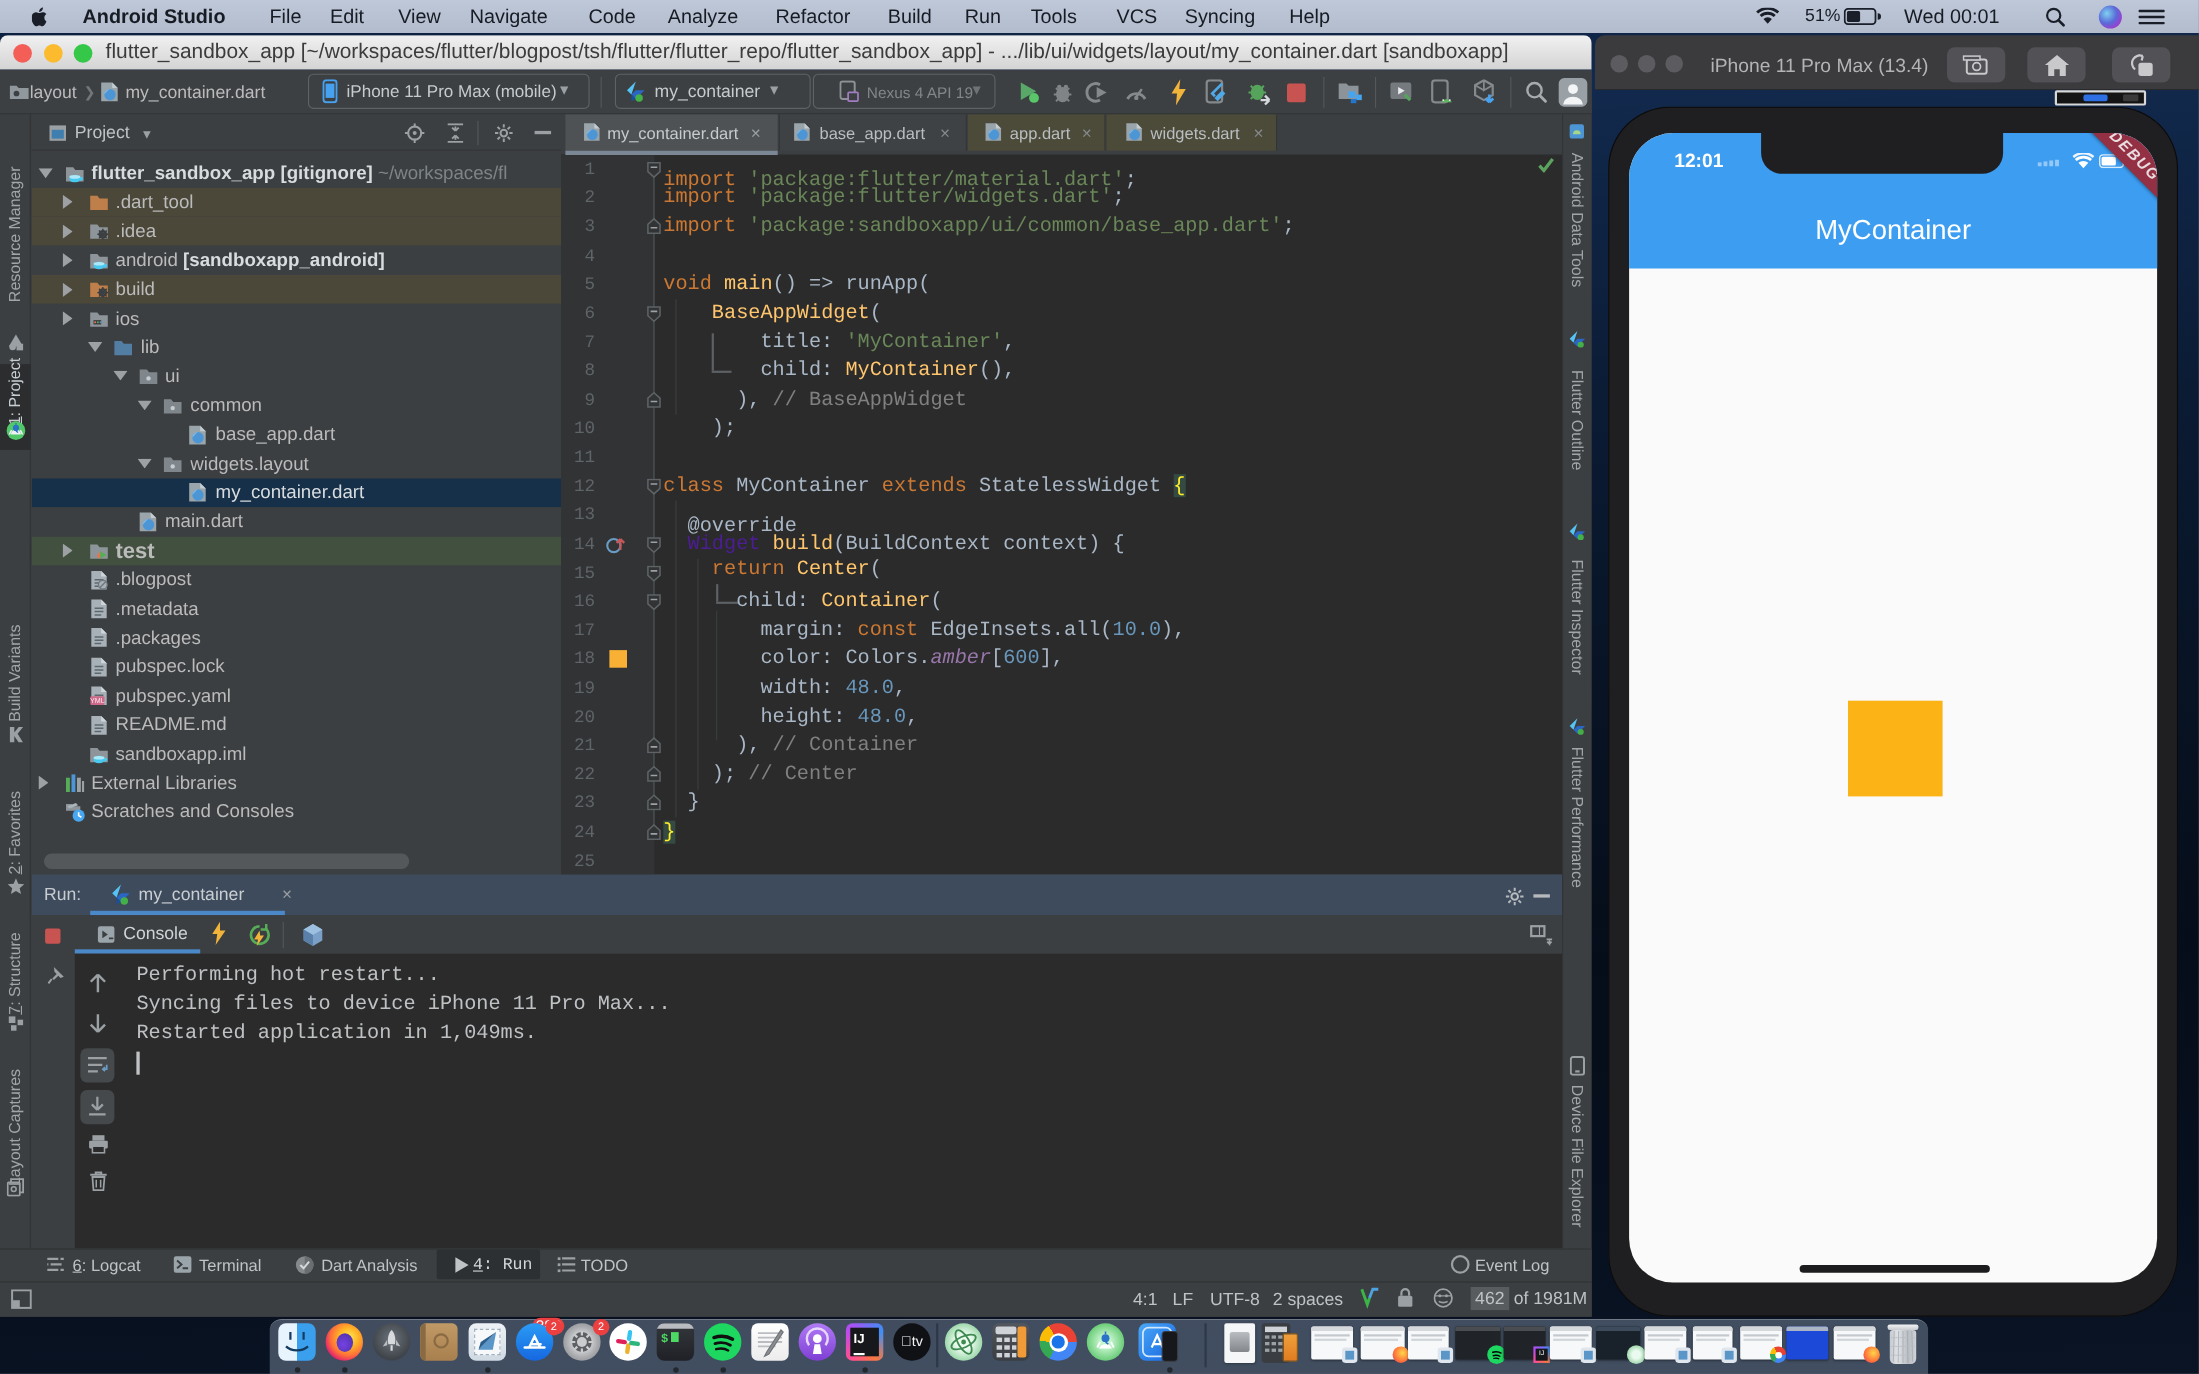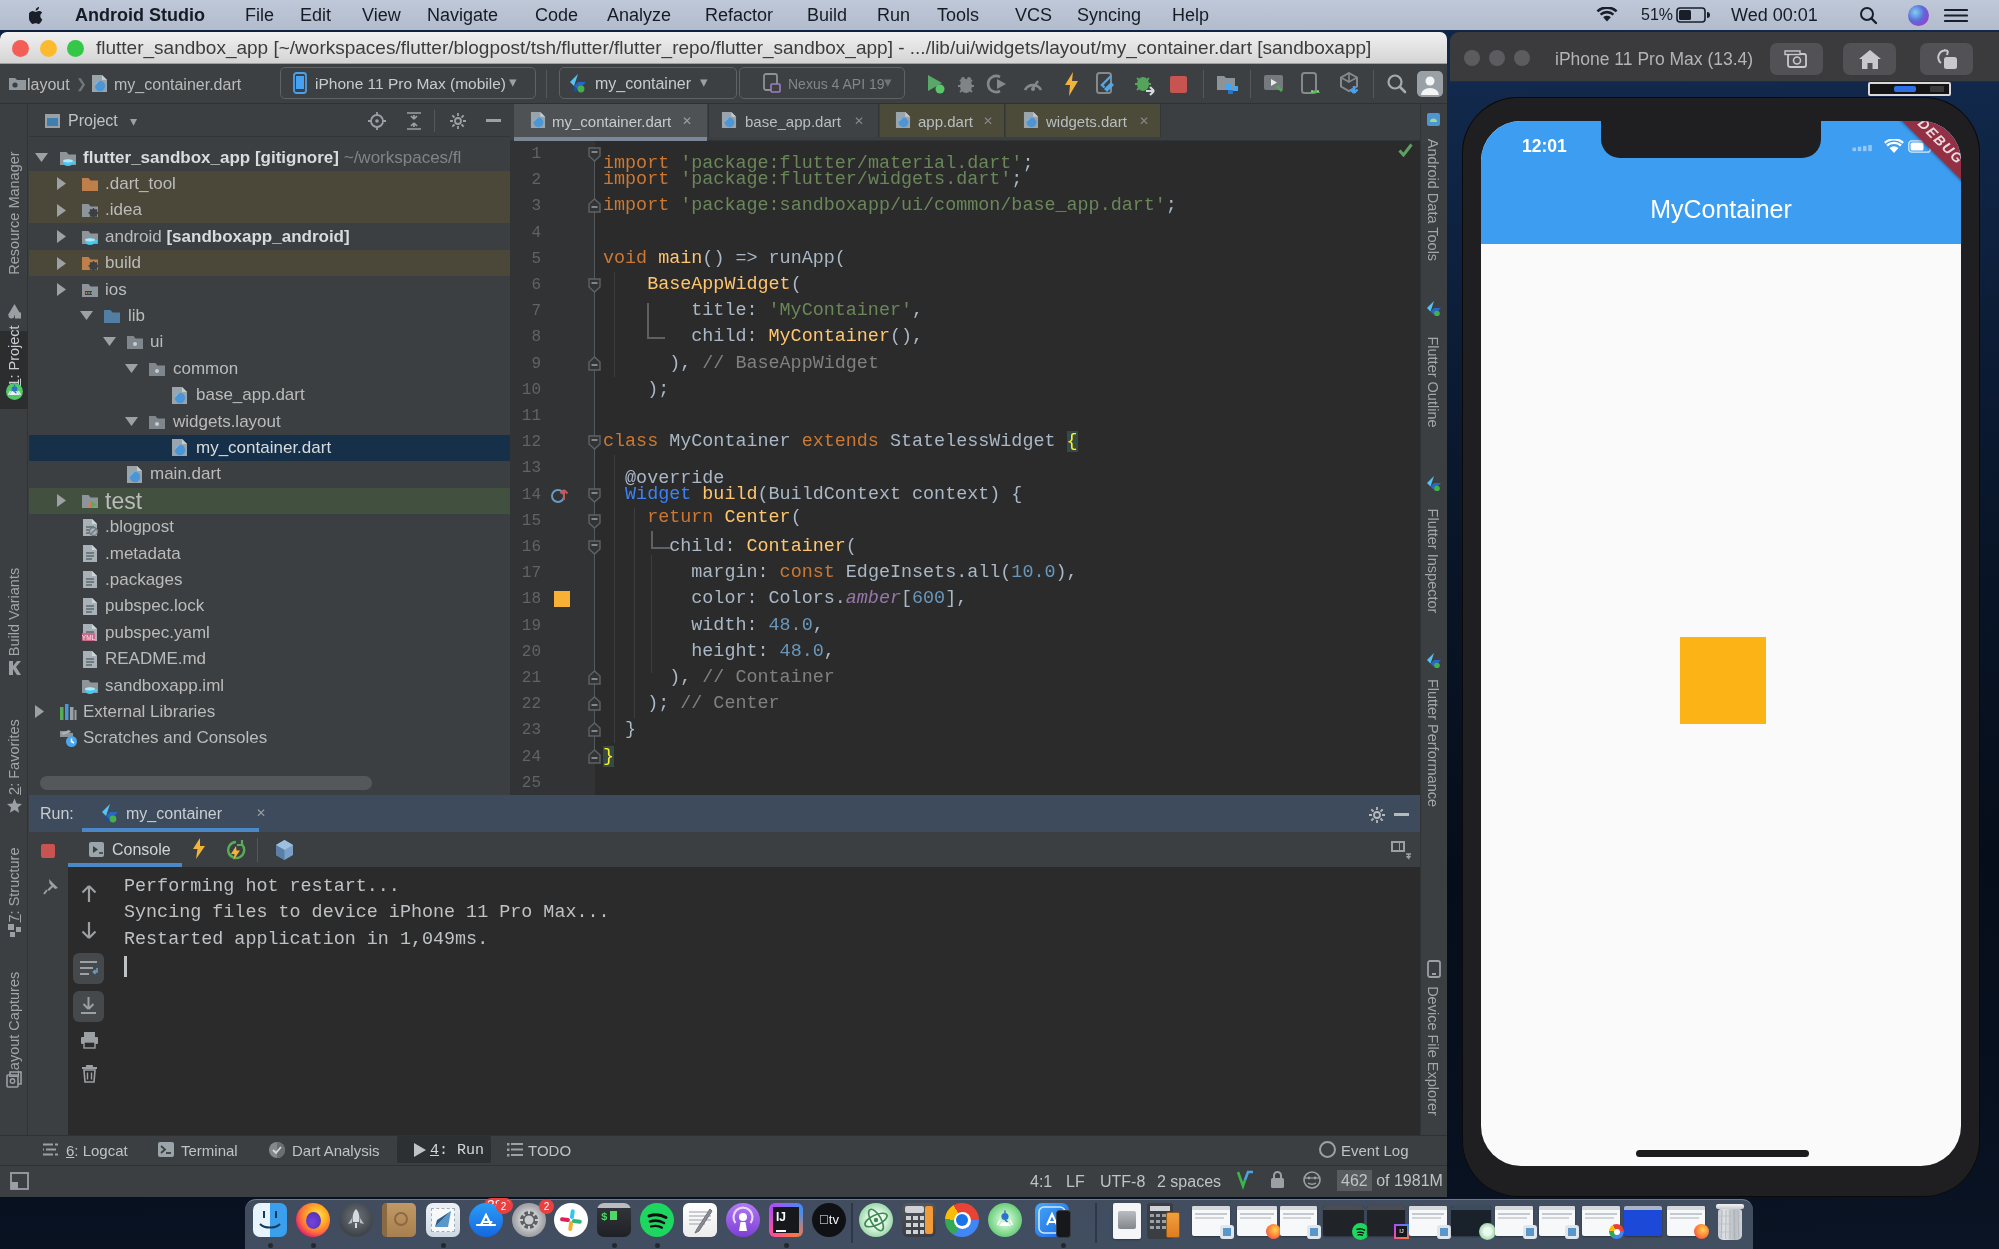--- a/index.html
+++ b/index.html
@@ -334,21 +334,21 @@
   </svg>
 <div class="abs" style="left:150px;top:463.29999999999995px;height:22px;line-height:22px;font-size:17px;color:#bbbbbb;font-weight:normal;font-family:'Liberation Sans',sans-serif;white-space:pre;width:358px;overflow:hidden;">main.dart</div>
 <svg class="abs" style="left:57px;top:494.2px" width="9" height="13" viewBox="0 0 9 13">
     <path d="M0 0 l9 6.5 -9 6.5z" fill="#9da1a4"></path>
   </svg>
 <svg class="abs" style="left:81px;top:491.7px" width="18" height="17" viewBox="0 0 18 17">
     <path d="M1 3 h6.5 l2 2.5 H17 v10.5 H1z" fill="#8d959b"></path>
     <path d="M10 9 l6 3.5 -6 3.5z" fill="#57ad57"></path>
     <path d="M10 9 v7 l-3 -2z" fill="#e8734d"></path>
   </svg>
-<div class="abs" style="left:105px;top:489.7px;height:22px;line-height:22px;font-size:23px;color:#bbbbbb;font-weight:normal;font-family:'Liberation Sans',sans-serif;white-space:pre;width:403px;overflow:hidden;">test</div>
+<div class="abs" style="left:105px;top:489.7px;height:22px;line-height:22px;font-size:20px;color:#bbbbbb;font-weight:bold;font-family:'Liberation Sans',sans-serif;white-space:pre;width:403px;overflow:hidden;">test</div>
 <svg class="abs" style="left:82px;top:517.6px" width="16" height="19" viewBox="0 0 16 19">
     <path d="M1 1 h9 l5 5 v12 h-14z" fill="#a7b1b7"></path>
     <path d="M10 1 l5 5 h-5z" fill="#cdd6da"></path>
     <path d="M4 9 h8 M4 12 h8 M4 15 h6" stroke="#5d686e" stroke-width="1.4"></path>
     <circle cx="11.5" cy="13.5" r="4" fill="#a7b1b7" stroke="#6f797f" stroke-width="1.3"></circle>
     <path d="M8.7 16.3 l5.6-5.6" stroke="#6f797f" stroke-width="1.3"></path>
   </svg>
 <div class="abs" style="left:105px;top:516.0999999999999px;height:22px;line-height:22px;font-size:17px;color:#bbbbbb;font-weight:normal;font-family:'Liberation Sans',sans-serif;white-space:pre;width:403px;overflow:hidden;">.blogpost</div>
 <svg class="abs" style="left:82px;top:544.0px" width="16" height="19" viewBox="0 0 16 19">
     <path d="M1 1 h9 l5 5 v12 h-14z" fill="#a7b1b7"></path>
@@ -538,21 +538,21 @@
 <div class="abs mono" style="left:603px;top:167.1px;height:26.2px;line-height:26.2px;font-size:18.4px;white-space:pre;"><span style="color:#cc7832;">import </span><span style="color:#6a8759;">'package:flutter/widgets.dart'</span><span style="color:#a9b7c6;">;</span></div>
 <div class="abs mono" style="left:603px;top:193.3px;height:26.2px;line-height:26.2px;font-size:18.4px;white-space:pre;"><span style="color:#cc7832;">import </span><span style="color:#6a8759;">'package:sandboxapp/ui/common/base_app.dart'</span><span style="color:#a9b7c6;">;</span></div>
 <div class="abs mono" style="left:603px;top:245.7px;height:26.2px;line-height:26.2px;font-size:18.4px;white-space:pre;"><span style="color:#cc7832;">void </span><span style="color:#ffc66d;">main</span><span style="color:#a9b7c6;">() =&gt; runApp(</span></div>
 <div class="abs mono" style="left:603px;top:271.9px;height:26.2px;line-height:26.2px;font-size:18.4px;white-space:pre;"><span style="color:#a9b7c6;">    </span><span style="color:#ffc66d;">BaseAppWidget</span><span style="color:#a9b7c6;">(</span></div>
 <div class="abs mono" style="left:603px;top:298.1px;height:26.2px;line-height:26.2px;font-size:18.4px;white-space:pre;"><span style="color:#a9b7c6;">        title: </span><span style="color:#6a8759;">'MyContainer'</span><span style="color:#a9b7c6;">,</span></div>
 <div class="abs mono" style="left:603px;top:324.3px;height:26.2px;line-height:26.2px;font-size:18.4px;white-space:pre;"><span style="color:#a9b7c6;">        child: </span><span style="color:#ffc66d;">MyContainer</span><span style="color:#a9b7c6;">(),</span></div>
 <div class="abs mono" style="left:603px;top:350.5px;height:26.2px;line-height:26.2px;font-size:18.4px;white-space:pre;"><span style="color:#a9b7c6;">      ),</span><span style="color:#808080;"> // BaseAppWidget</span></div>
 <div class="abs mono" style="left:603px;top:376.7px;height:26.2px;line-height:26.2px;font-size:18.4px;white-space:pre;"><span style="color:#a9b7c6;">    );</span></div>
 <div class="abs mono" style="left:603px;top:429.1px;height:26.2px;line-height:26.2px;font-size:18.4px;white-space:pre;"><span style="color:#cc7832;">class </span><span style="color:#a9b7c6;">MyContainer </span><span style="color:#cc7832;">extends </span><span style="color:#a9b7c6;">StatelessWidget </span><span style="color:#ffef28;background:#344a43;">{</span></div>
 <div class="abs mono" style="left:603px;top:455.3px;height:26.2px;line-height:26.2px;font-size:18.4px;white-space:pre;margin-top:11px;"><span style="color:#a9b7c6;">  @override</span></div>
-<div class="abs mono" style="left:603px;top:481.5px;height:26.2px;line-height:26.2px;font-size:18.4px;white-space:pre;"><span style="color:#3b82f6;">  Widget </span><span style="color:#ffc66d;">build</span><span style="color:#a9b7c6;">(BuildContext context) {</span></div>
+<div class="abs mono" style="left:603px;top:481.5px;height:26.2px;line-height:26.2px;font-size:18.4px;white-space:pre;"><span style="color:#4c1d95;">  Widget </span><span style="color:#ffc66d;">build</span><span style="color:#a9b7c6;">(BuildContext context) {</span></div>
 <div class="abs mono" style="left:603px;top:505px;height:26.2px;line-height:26.2px;font-size:18.4px;white-space:pre;"><span style="color:#a9b7c6;">    </span><span style="color:#cc7832;">return </span><span style="color:#ffc66d;">Center</span><span style="color:#a9b7c6;">(</span></div>
 <div class="abs mono" style="left:603px;top:533.9px;height:26.2px;line-height:26.2px;font-size:18.4px;white-space:pre;"><span style="color:#a9b7c6;">      child: </span><span style="color:#ffc66d;">Container</span><span style="color:#a9b7c6;">(</span></div>
 <div class="abs mono" style="left:603px;top:560.1px;height:26.2px;line-height:26.2px;font-size:18.4px;white-space:pre;"><span style="color:#a9b7c6;">        margin: </span><span style="color:#cc7832;">const </span><span style="color:#a9b7c6;">EdgeInsets.all(</span><span style="color:#6897bb;">10.0</span><span style="color:#a9b7c6;">),</span></div>
 <div class="abs mono" style="left:603px;top:586.3px;height:26.2px;line-height:26.2px;font-size:18.4px;white-space:pre;"><span style="color:#a9b7c6;">        color: Colors.</span><span style="color:#9876aa;font-style:italic">amber</span><span style="color:#a9b7c6;">[</span><span style="color:#6897bb;">600</span><span style="color:#a9b7c6;">],</span></div>
 <div class="abs mono" style="left:603px;top:612.5px;height:26.2px;line-height:26.2px;font-size:18.4px;white-space:pre;"><span style="color:#a9b7c6;">        width: </span><span style="color:#6897bb;">48.0</span><span style="color:#a9b7c6;">,</span></div>
 <div class="abs mono" style="left:603px;top:638.7px;height:26.2px;line-height:26.2px;font-size:18.4px;white-space:pre;"><span style="color:#a9b7c6;">        height: </span><span style="color:#6897bb;">48.0</span><span style="color:#a9b7c6;">,</span></div>
 <div class="abs mono" style="left:603px;top:664.9px;height:26.2px;line-height:26.2px;font-size:18.4px;white-space:pre;"><span style="color:#a9b7c6;">      ),</span><span style="color:#808080;"> // Container</span></div>
 <div class="abs mono" style="left:603px;top:691.1px;height:26.2px;line-height:26.2px;font-size:18.4px;white-space:pre;"><span style="color:#a9b7c6;">    );</span><span style="color:#808080;"> // Center</span></div>
 <div class="abs mono" style="left:603px;top:717.3px;height:26.2px;line-height:26.2px;font-size:18.4px;white-space:pre;"><span style="color:#a9b7c6;">  }</span></div>
 <div class="abs mono" style="left:603px;top:743.5px;height:26.2px;line-height:26.2px;font-size:18.4px;white-space:pre;"><span style="color:#ffef28;background:#344a43;">}</span></div>

